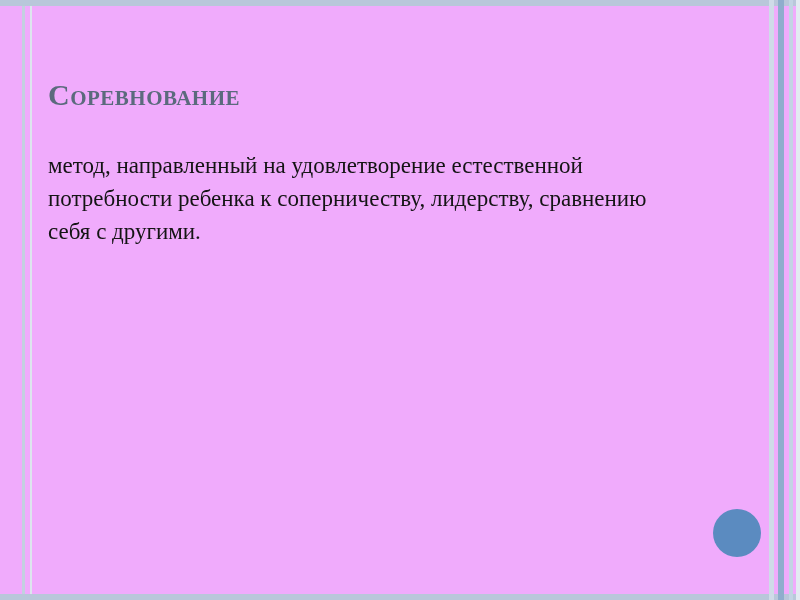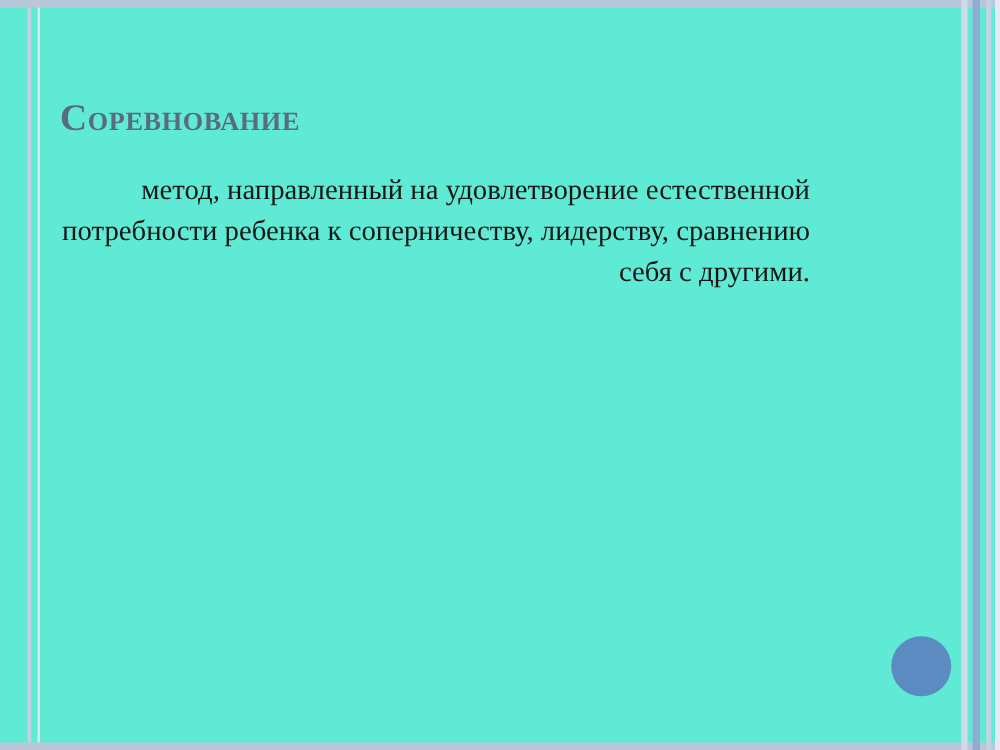--- a/index.html
+++ b/index.html
@@ -10,21 +10,21 @@
     width: 800px;
     height: 600px;
     background: #ffffff;
     font-family: "Liberation Serif", serif;
     overflow: hidden;
   }
   .slide {
     position: relative;
     width: 800px;
     height: 600px;
-    background: #5eead4;
+    background: #f0abfc;
     box-sizing: border-box;
   }
   
   .frame-top {
     position: absolute;
     top: 0; left: 0;
     width: 800px;
     height: 6px;
     background: #b9c7da;
   }
@@ -94,27 +94,27 @@
     font-weight: bold;
     font-size: 30px;
     letter-spacing: 0.5px;
     color: #5b6a7d;
     font-variant: small-caps;
     text-transform: none;
   }
   .body-text {
     position: absolute;
     left: 48px;
-    top: 136px;
+    top: 150px;
     width: 600px;
     font-family: "Liberation Serif", serif;
     font-size: 23px;
     line-height: 1.43;
     color: #141414;
-    text-align: right;
+    text-align: left;
   }
   .dot {
     position: absolute;
     left: 713px;
     top: 509px;
     width: 48px;
     height: 48px;
     border-radius: 50%;
     background: #5b8bc0;
   }

